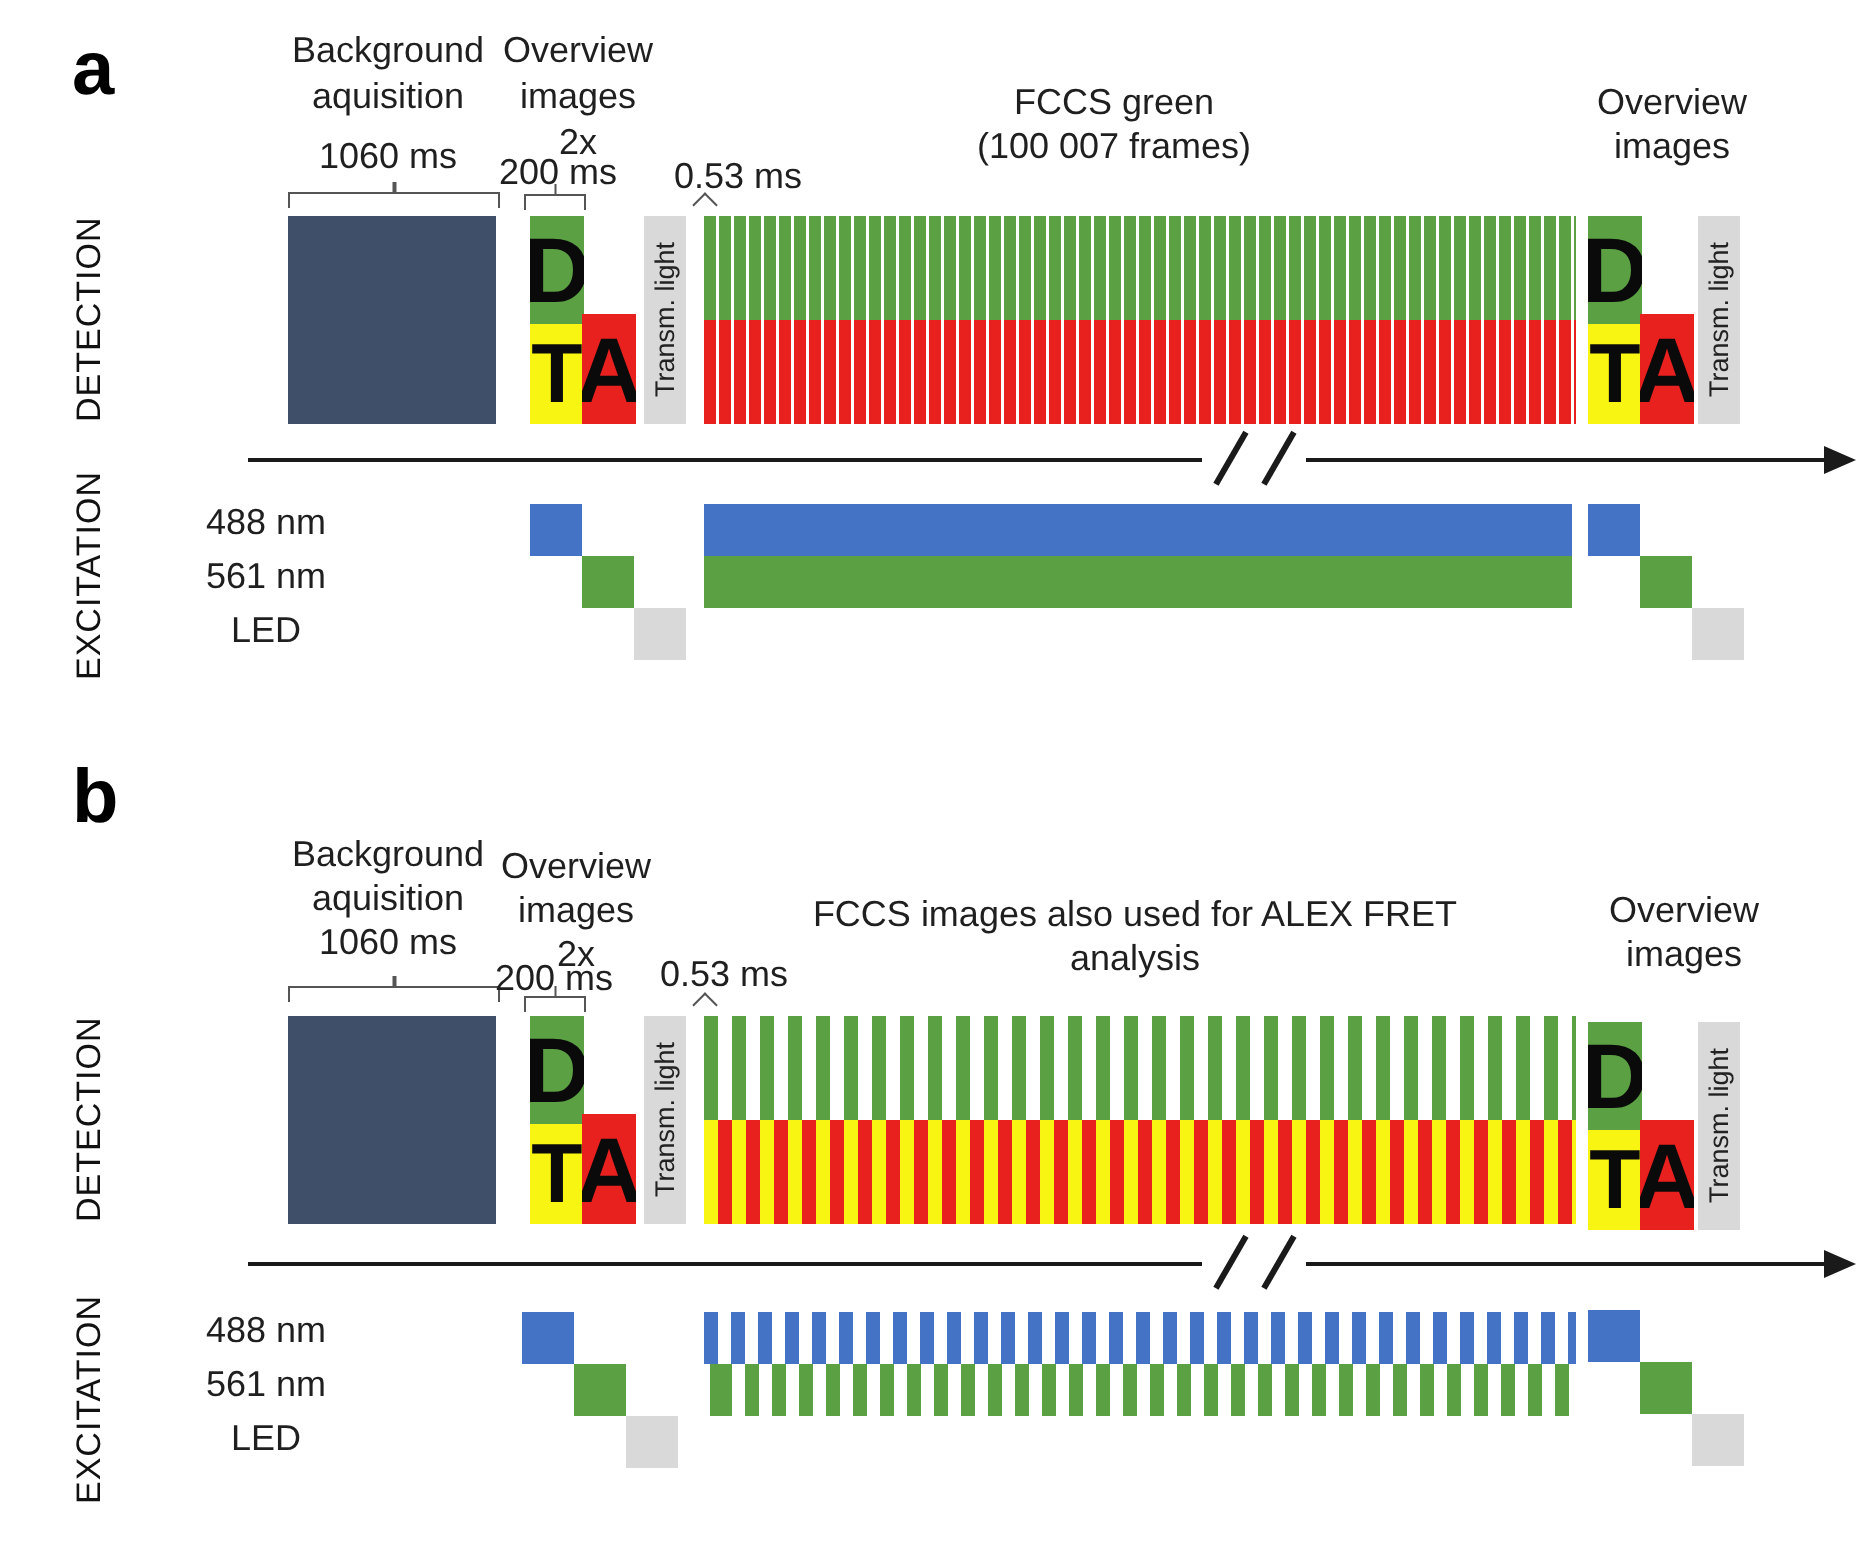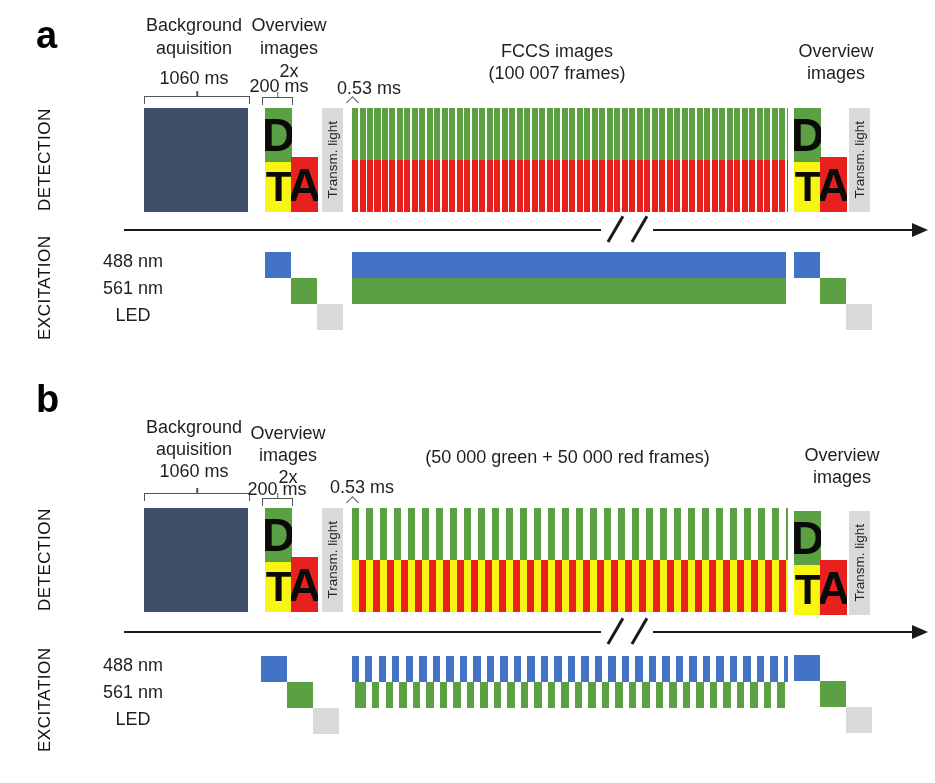--- a/index.html
+++ b/index.html
@@ -58,21 +58,21 @@
   </div>
   <div class="abs dur" style="left:244px;top:76px;width:70px;">200 ms</div>
   <div class="abs brace" style="left:262px;top:97px;width:29px;">
       <div class="tick"></div>
     </div>
 
   <div class="abs dur" style="left:331px;top:78px;width:76px;">0.53 ms</div>
   <div class="abs caret" style="left:348px;top:98px;"></div>
 
   <div class="abs cap2" style="left:407px;top:40px;width:300px;">
-    <div>FCCS images</div>
+    <div>FCCS green</div>
     <div>(100 007 frames)</div>
   </div>
 
   <div class="abs cap2" style="left:790px;top:40px;width:92px;">
     <div>Overview</div>
     <div>images</div>
   </div>
 
   <div class="abs navy" style="left:144px;top:108px;width:104px;height:104px;"></div>
   <div class="abs chan green-bg" style="left:265px;top:108px;width:27px;height:54px;font-size:46px;">D</div>
@@ -129,21 +129,21 @@
   </div>
   <div class="abs dur" style="left:244px;top:479px;width:66px;">200 ms</div>
   <div class="abs brace" style="left:262px;top:498px;width:29px;">
       <div class="tick"></div>
     </div>
 
   <div class="abs dur" style="left:326px;top:477px;width:72px;">0.53 ms</div>
   <div class="abs caret" style="left:348px;top:498px;"></div>
 
   <div class="abs cap2" style="left:395px;top:446px;width:345px;">
-    <div>(50 000 green + 50 000 red frames)</div>
+    <div>FCCS images also used for ALEX FRET analysis</div>
   </div>
 
   <div class="abs cap2" style="left:796px;top:444px;width:92px;">
     <div>Overview</div>
     <div>images</div>
   </div>
 
   <div class="abs navy" style="left:144px;top:508px;width:104px;height:104px;"></div>
   <div class="abs chan green-bg" style="left:265px;top:508px;width:27px;height:54px;font-size:46px;">D</div>
   <div class="abs chan yellow-bg" style="left:265px;top:562px;width:27px;height:50px;font-size:42px;">T</div>

